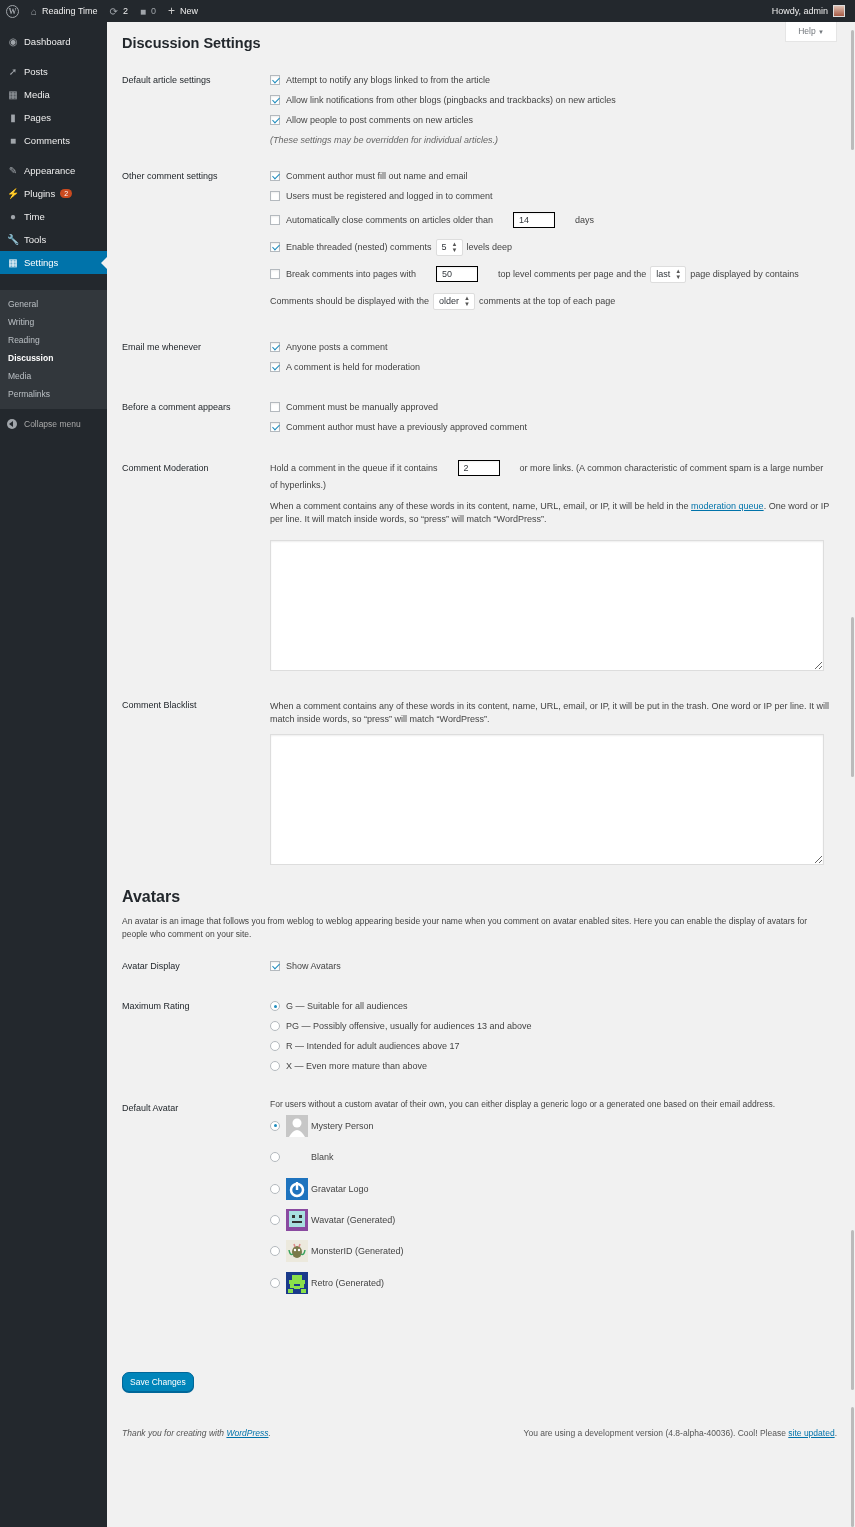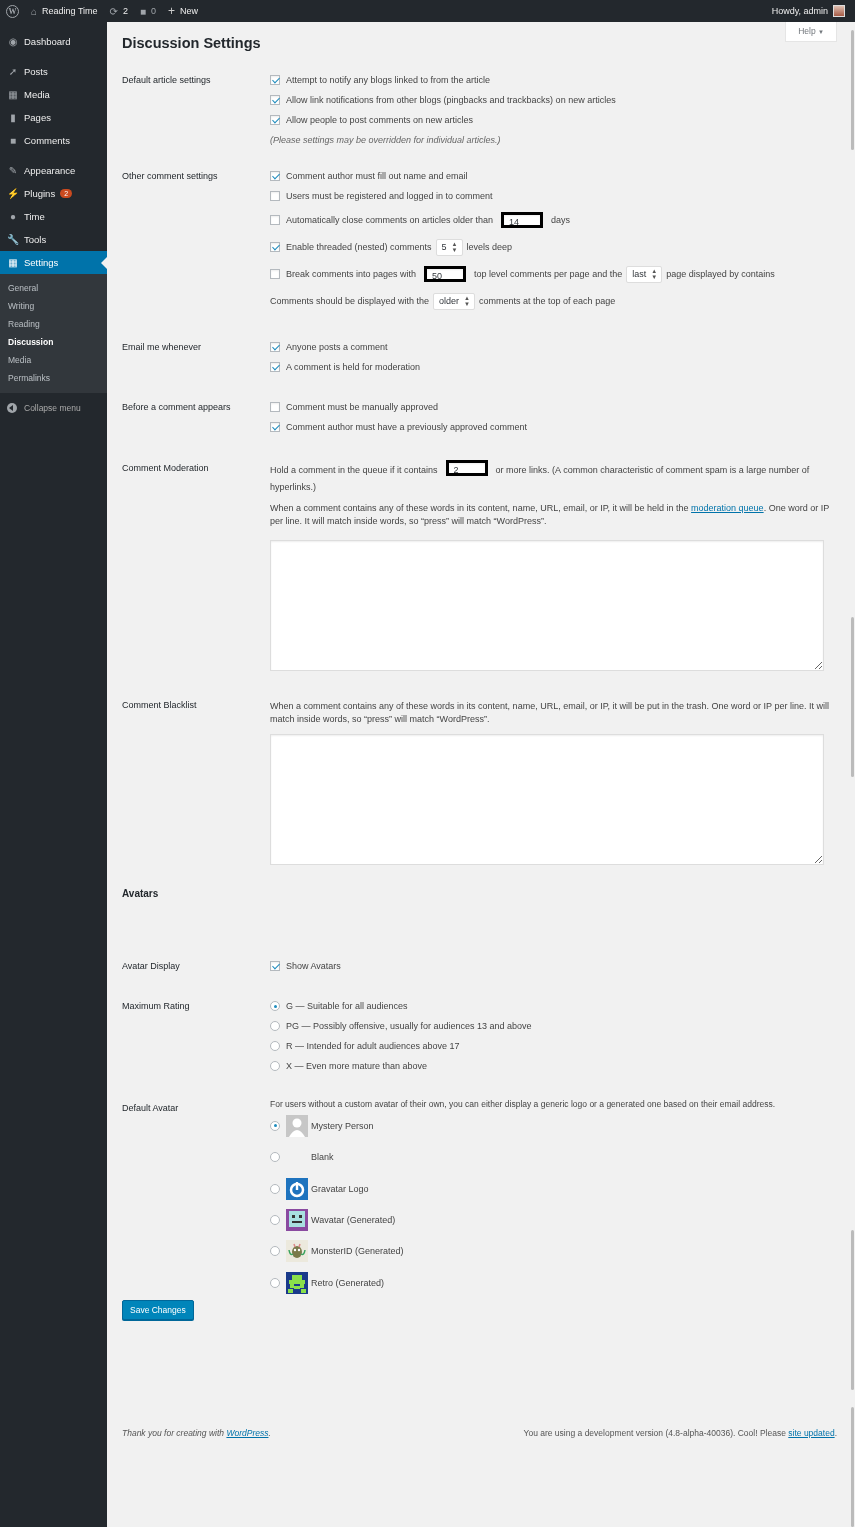--- a/index.html
+++ b/index.html
@@ -27,21 +27,21 @@
   }
   .menu-item { display: flex; align-items: center; height: 23px; padding-left: 7px; color: #eee; font-size: 9.5px; position: relative; }
   .menu-item .ic { width: 12px; margin-right: 5px; color: #a0a5aa; font-size: 10px; text-align: center; }
   .menu-item.current { background: #0073aa; color: #fff; }
   .menu-item.current .ic { color: #fff; }
   .menu-item.current::after {
     content: ""; position: absolute; right: 0; top: 6px;
     border-right: 6px solid #f1f1f1; border-top: 6px solid transparent; border-bottom: 6px solid transparent;
   }
   .badge { background: #ca4a1f; color: #fff; border-radius: 8px; font-size: 7px; padding: 1px 4px; margin-left: 5px; }
-  .submenu { background: #32373c; padding: 5px 0 6px; }
+  .submenu { background: #32373c; padding: 5px 0 6px; margin-top: 16px; }
   .submenu .sub-item { height: 18px; line-height: 18px; padding-left: 8px; color: rgba(240,245,250,0.7); font-size: 8.5px; }
   .submenu .sub-item.current { color: #fff; font-weight: bold; }
   .collapse { display: flex; align-items: center; height: 22px; padding-left: 7px; color: #aaa; font-size: 8.5px; margin-top: 4px; }
   .collapse .ic { width: 10px; height: 10px; border-radius: 50%; background: #a0a5aa; margin-right: 7px; position: relative; }
   .collapse .ic::after { content:""; position:absolute; left:2px; top:2px; border-right:4px solid #23282d; border-top:3px solid transparent; border-bottom:3px solid transparent; }
 
   #content { position: absolute; top: 22px; left: 107px; width: 748px; }
   .help-tab {
     position: absolute; top: 0; right: 18px; background: #fff; border: 1px solid #e5e5e5; border-top: none;
     padding: 4px 12px 5px; font-size: 8.5px; color: #72777c;
@@ -49,29 +49,29 @@
   h1.page-title { position: absolute; left: 15px; top: 13px; margin: 0; font-weight: bold; font-size: 14.5px; color: #23282d; }
 
   .row { position: absolute; left: 15px; width: 715px; }
   .row .th { position: absolute; left: 0; width: 140px; font-weight: normal; color: #23282d; font-size: 9px; }
   .row .td { position: absolute; left: 148px; width: 560px; }
   .line { display: flex; align-items: center; height: 20px; color: #444; }
   .cb { width: 10px; height: 10px; border: 1px solid #b4b9be; background: #fff; margin-right: 6px; position: relative; box-shadow: inset 0 1px 2px rgba(0,0,0,0.07); flex: none; }
   .cb.checked::after { content: ""; position: absolute; left: 2.5px; top: 0px; width: 3px; height: 6px; border: solid #1e8cbe; border-width: 0 1.6px 1.6px 0; transform: rotate(45deg); }
   .rb { width: 10px; height: 10px; border: 1px solid #b4b9be; border-radius: 50%; background: #fff; margin-right: 6px; position: relative; flex: none; }
   .rb.checked::after { content:""; position:absolute; left:2.5px; top:2.5px; width:3px; height:3px; border-radius:50%; background:#1e8cbe; }
-  .txtin { display: inline-block; background: #fff; border: 3px solid #000000; height: 16px; line-height: 14px; padding: 0 5px; margin: 0 8px; font-size: 9px; color: #32373c; box-shadow: inset 0 1px 2px rgba(0,0,0,0.07); }
+  .txtin { display: inline-block; background: #fff; border: 1px solid #000000; height: 16px; line-height: 14px; padding: 0 5px; margin: 0 20px; font-size: 9px; color: #32373c; box-shadow: inset 0 1px 2px rgba(0,0,0,0.07); }
   .sel { display: inline-flex; align-items: center; background: #fff; border: 1px solid #ddd; height: 17px; padding: 0 4px 0 5px; margin: 0 4px; font-size: 9px; color: #32373c; border-radius: 2px; }
   .sel .arr { font-size: 6px; margin-left: 5px; color: #555; line-height: 6px; text-align:center; }
   .desc { font-style: italic; color: #666; }
   .para { line-height: 14px; color: #444; }
   a.lnk { color: #0073aa; text-decoration: underline; }
   textarea.ta { position: absolute; background: #fff; border: 1px solid #ddd; resize: both; box-shadow: inset 0 1px 2px rgba(0,0,0,0.07); }
   .avatar-ic { width: 22px; height: 22px; margin-right: 3px; flex: none; }
-  .save-btn { position: absolute; left: 15px; top: 1278px; background: #0085ba; border: 1px solid #006799; color: #fff; font-size: 8.5px; padding: 4px 7px; border-radius: 2px; box-shadow: 0 1px 0 #006799; }
+  .save-btn { position: absolute; left: 15px; top: 1350px; background: #0085ba; border: 1px solid #006799; color: #fff; font-size: 8.5px; padding: 4px 7px; border-radius: 7px; box-shadow: 0 1px 0 #006799; }
   .footer-left { position: absolute; left: 15px; top: 1406px; font-style: italic; color: #555; font-size: 8.5px; }
   .footer-right { position: absolute; right: 18px; top: 1406px; color: #555; font-size: 8.5px; }
   .scrollbar { position: absolute; right: 0; top: 22px; width: 4px; height: 1505px; }
   .scrollbar .thumb { position:absolute; right: 1px; width: 3px; background: #bbb; border-radius: 2px; }
 </style>
 </head>
 <body>
 
 <div id="adminbar">
   <div class="ab-item">
@@ -170,21 +170,21 @@
           <span>Attempt to notify any blogs linked to from the article</span>
         </div>
       <div class="line">
           <span class="cb checked"></span>
           <span>Allow link notifications from other blogs (pingbacks and trackbacks) on new articles</span>
         </div>
       <div class="line">
           <span class="cb checked"></span>
           <span>Allow people to post comments on new articles</span>
         </div>
-      <div class="line desc">(Please settings may be overridden for individual articles.)</div>
+      <div class="line desc">(These settings may be overridden for individual articles.)</div>
     </div>
   </div>
 
   <div class="row" style="top:144px">
     <div class="th" style="top:5px">Other comment settings</div>
     <div class="td">
       <div class="line">
           <span class="cb checked"></span>
           <span>Comment author must fill out name and email</span>
         </div>
@@ -266,21 +266,22 @@
     <textarea class="ta" style="left: 148px; top: 80px; width: 554px; height: 131px;"></textarea>
   </div>
 
   <div class="row" style="top:678px">
     <div class="th" style="top:0px">Comment Blacklist</div>
     <div class="td para" style="line-height:13px">When a comment contains any of these words in its content, name, URL, email, or IP, it will be put in the trash. One word or IP per line. It will match inside words, so “press” will match “WordPress”.</div>
     <textarea class="ta" style="left: 148px; top: 34px; width: 554px; height: 131px;"></textarea>
   </div>
 
   <div class="row" style="top:866px">
-    <div style="font-size:10px; color:#23282d; font-weight:bold">Avatars</div>
+    <div style="font-size:16px; color:#23282d; font-weight:bold">Avatars</div>
+    <div class="para" style="margin-top:9px; line-height:13px; width:708px; font-size:8.5px">An avatar is an image that follows you from weblog to weblog appearing beside your name when you comment on avatar enabled sites. Here you can enable the display of avatars for people who comment on your site.</div>
   </div>
 
   <div class="row" style="top:934px">
     <div class="th" style="top:5px">Avatar Display</div>
     <div class="td">
       <div class="line">
           <span class="cb checked"></span>
           <span>Show Avatars</span>
         </div>
     </div>

